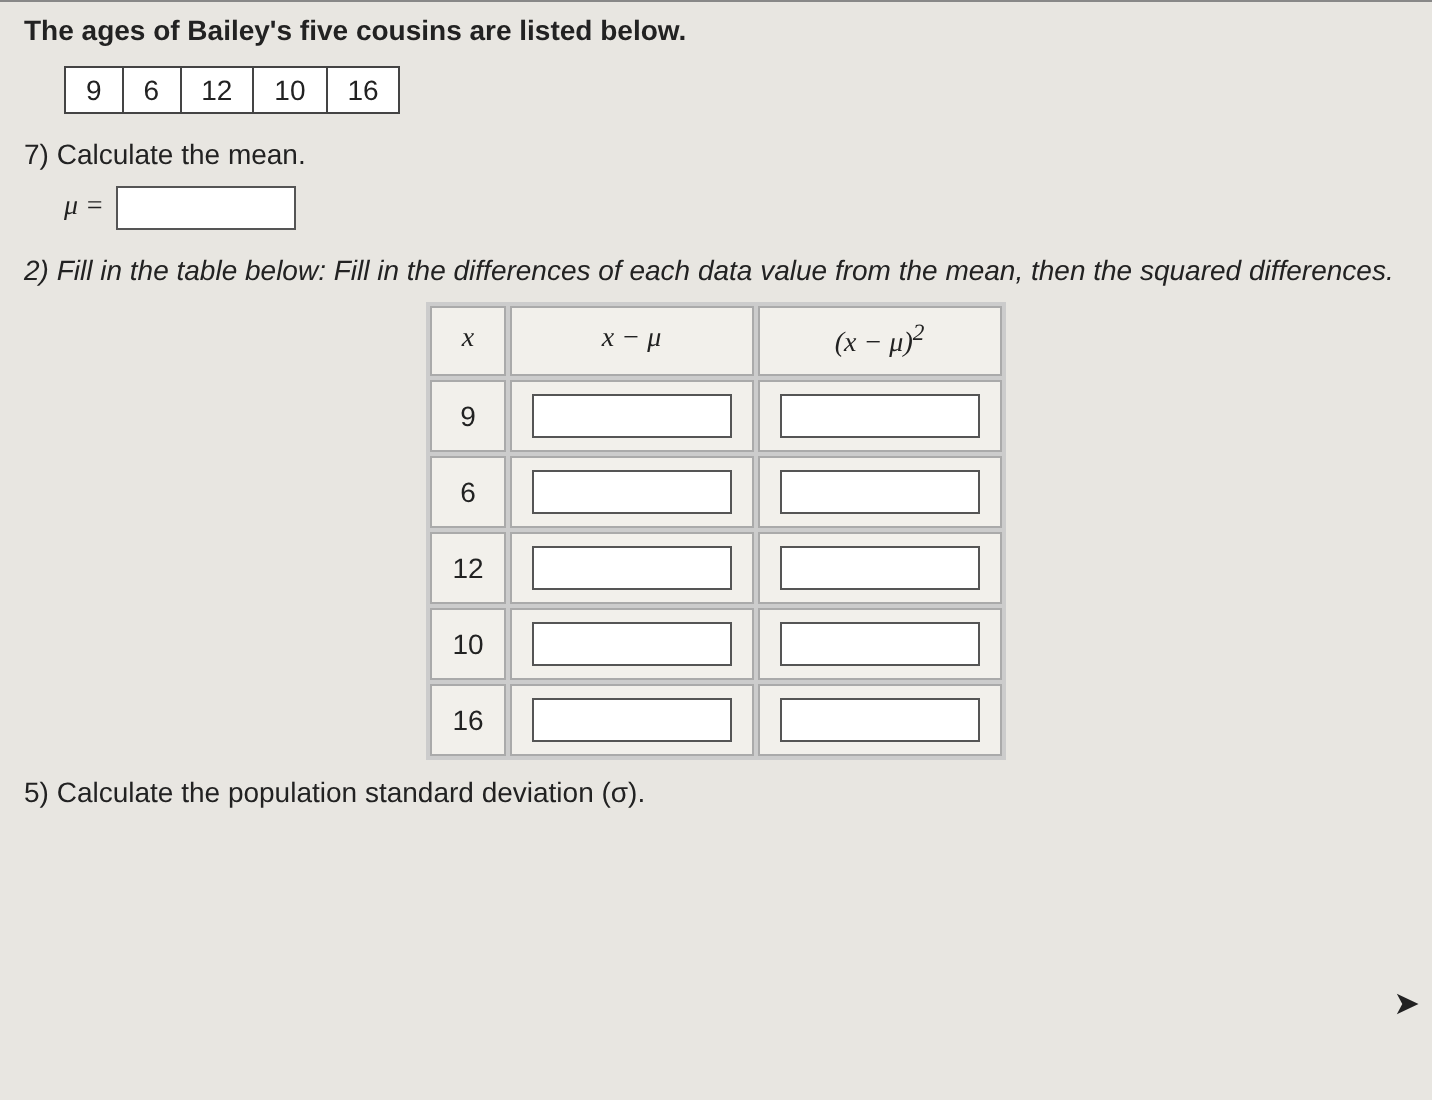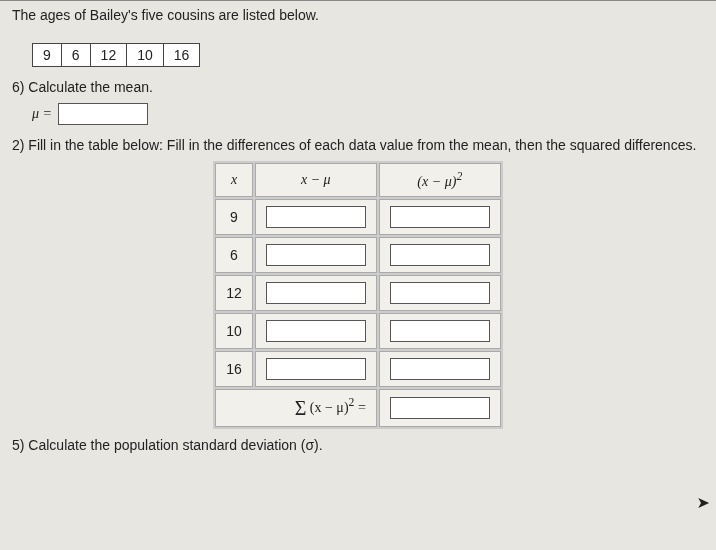--- a/index.html
+++ b/index.html
@@ -7,21 +7,21 @@
     font-family: Arial, Helvetica, sans-serif;
     background: #e8e6e1;
     width: 716px;
     height: 550px;
     padding: 8px 12px;
     color: #222;
     font-size: 14px;
     overflow: hidden;
   }
   .top-border { border-top: 1px solid #888; margin: -8px -12px 6px -12px; }
-  .intro { margin-bottom: 20px; }
+  .intro { margin-bottom: 10px; font-weight: bold; }
   .data-box {
     display: inline-flex;
     border: 1px solid #444;
     margin: 0 0 12px 20px;
     background: #fff;
   }
   .data-cell {
     padding: 3px 10px;
     border-right: 1px solid #444;
     text-align: center;
@@ -72,27 +72,27 @@
 <p class="intro">The ages of Bailey's five cousins are listed below.</p>
 
 <div class="data-box">
   <div class="data-cell">9</div>
   <div class="data-cell">6</div>
   <div class="data-cell">12</div>
   <div class="data-cell">10</div>
   <div class="data-cell">16</div>
 </div>
 
-<p class="q">6) Calculate the mean.</p>
+<p class="q">7) Calculate the mean.</p>
 <div class="mean-row">
   <span class="mu">μ =</span>
   <input class="ans-input" value="" style="">
 </div>
 
-<p class="q" style="margin-top:12px;">2) Fill in the table below: Fill in the differences of each data value from the mean, then the squared differences.</p>
+<p class="q" style="margin-top:12px;font-style:italic;">2) Fill in the table below: Fill in the differences of each data value from the mean, then the squared differences.</p>
 
 <div class="tbl-wrap">
 <table class="calc">
   <tbody>
         <tr>
     <th>x</th>
     <th>x − μ</th>
     <th>
       <span>(x − μ)</span><sup>2</sup>
     </th>
@@ -115,27 +115,20 @@
   <tr>
     <td>10</td>
     <td><input class="ans-input sm" value="" style=""></td>
     <td><input class="ans-input sm" value="" style=""></td>
   </tr>
   <tr>
     <td>16</td>
     <td><input class="ans-input sm" value="" style=""></td>
     <td><input class="ans-input sm" value="" style=""></td>
   </tr>
-  <tr>
-    <td colspan="2" class="sum-cell" style="text-align:right;">
-      <span class="sigma">Σ</span>
-      <span>(x − μ)</span><sup>2</sup><span> =</span>
-    </td>
-    <td><input class="ans-input sm" value="" style=""></td>
-  </tr>
 </tbody>
     </table>
 </div>
 
 <p class="q">5) Calculate the population standard deviation (σ).</p>
 
 <span class="cursor">➤</span>
 
 
 

